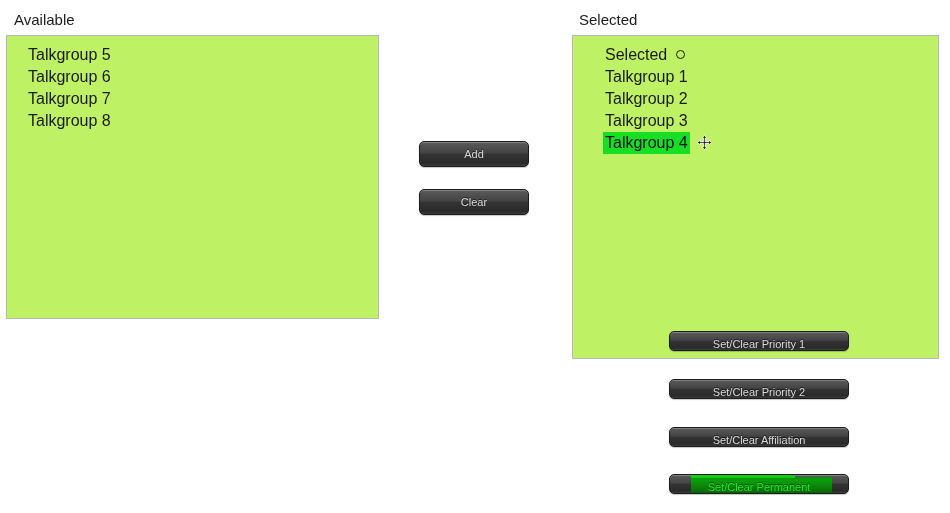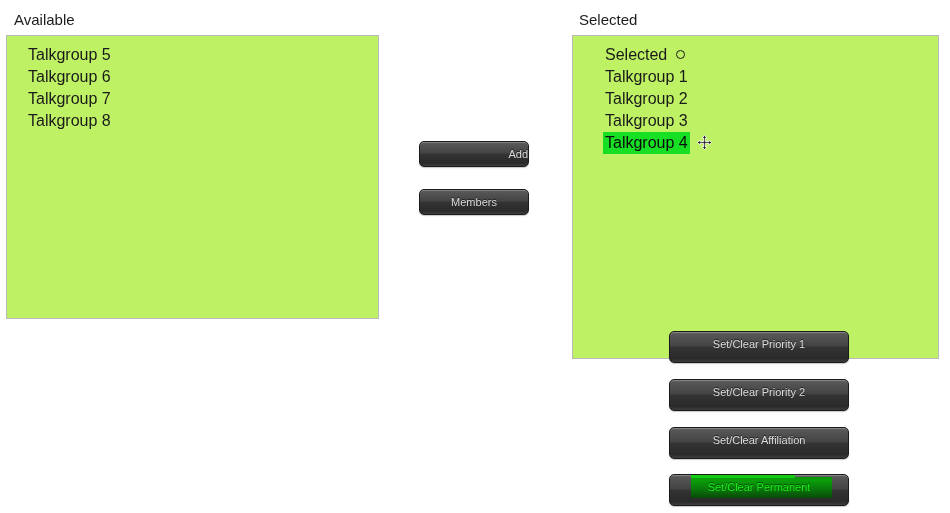--- a/index.html
+++ b/index.html
@@ -115,26 +115,26 @@
     overflow: hidden;
   }
   .btn .btn-label {
     position: relative;
     display: block;
     width: 100%;
   }
 
   
   #add-button    { left: 419px; top: 141px; width: 110px; height: 26px; }
-  #add-button    .btn-label { line-height: 24px; text-align: right; }
+  #add-button    .btn-label { line-height: 24px; }
   #remove-button { left: 419px; top: 189px; width: 110px; height: 26px; }
   #remove-button .btn-label { line-height: 24px; }
 
   
-  .action-btn { left: 669px; width: 180px; height: 32px; text-align: center; }
+  .action-btn { left: 669px; width: 180px; height: 20px; text-align: center; }
   .action-btn .btn-label { line-height: 24px; }
   #priority1-button   { top: 331px; }
   #priority2-button   { top: 379px; }
   #affiliation-button { top: 427px; }
   #permanent-button   { top: 474px; }
 
   
   #permanent-button .btn-label {
     color: #1aee1a;
     text-shadow: 0 -1px 0 rgba(0,40,0,0.75);
@@ -179,21 +179,21 @@
       <span class="item-text">Talkgroup 8</span>
     </li>
   </ul>
 </div>
 
 <div class="btn" id="add-button">
   <span class="btn-label">Add</span>
 </div>
 
 <div class="btn" id="remove-button">
-  <span class="btn-label">Members</span>
+  <span class="btn-label">Clear</span>
 </div>
 
 <div class="panel-label" id="members-label">Selected</div>
 
 <div class="listbox" id="members-listbox">
   <ul class="list-items">
 
     <li class="list-item">
       <span class="item-text">Selected</span><span class="circle-marker"></span>
     </li>

